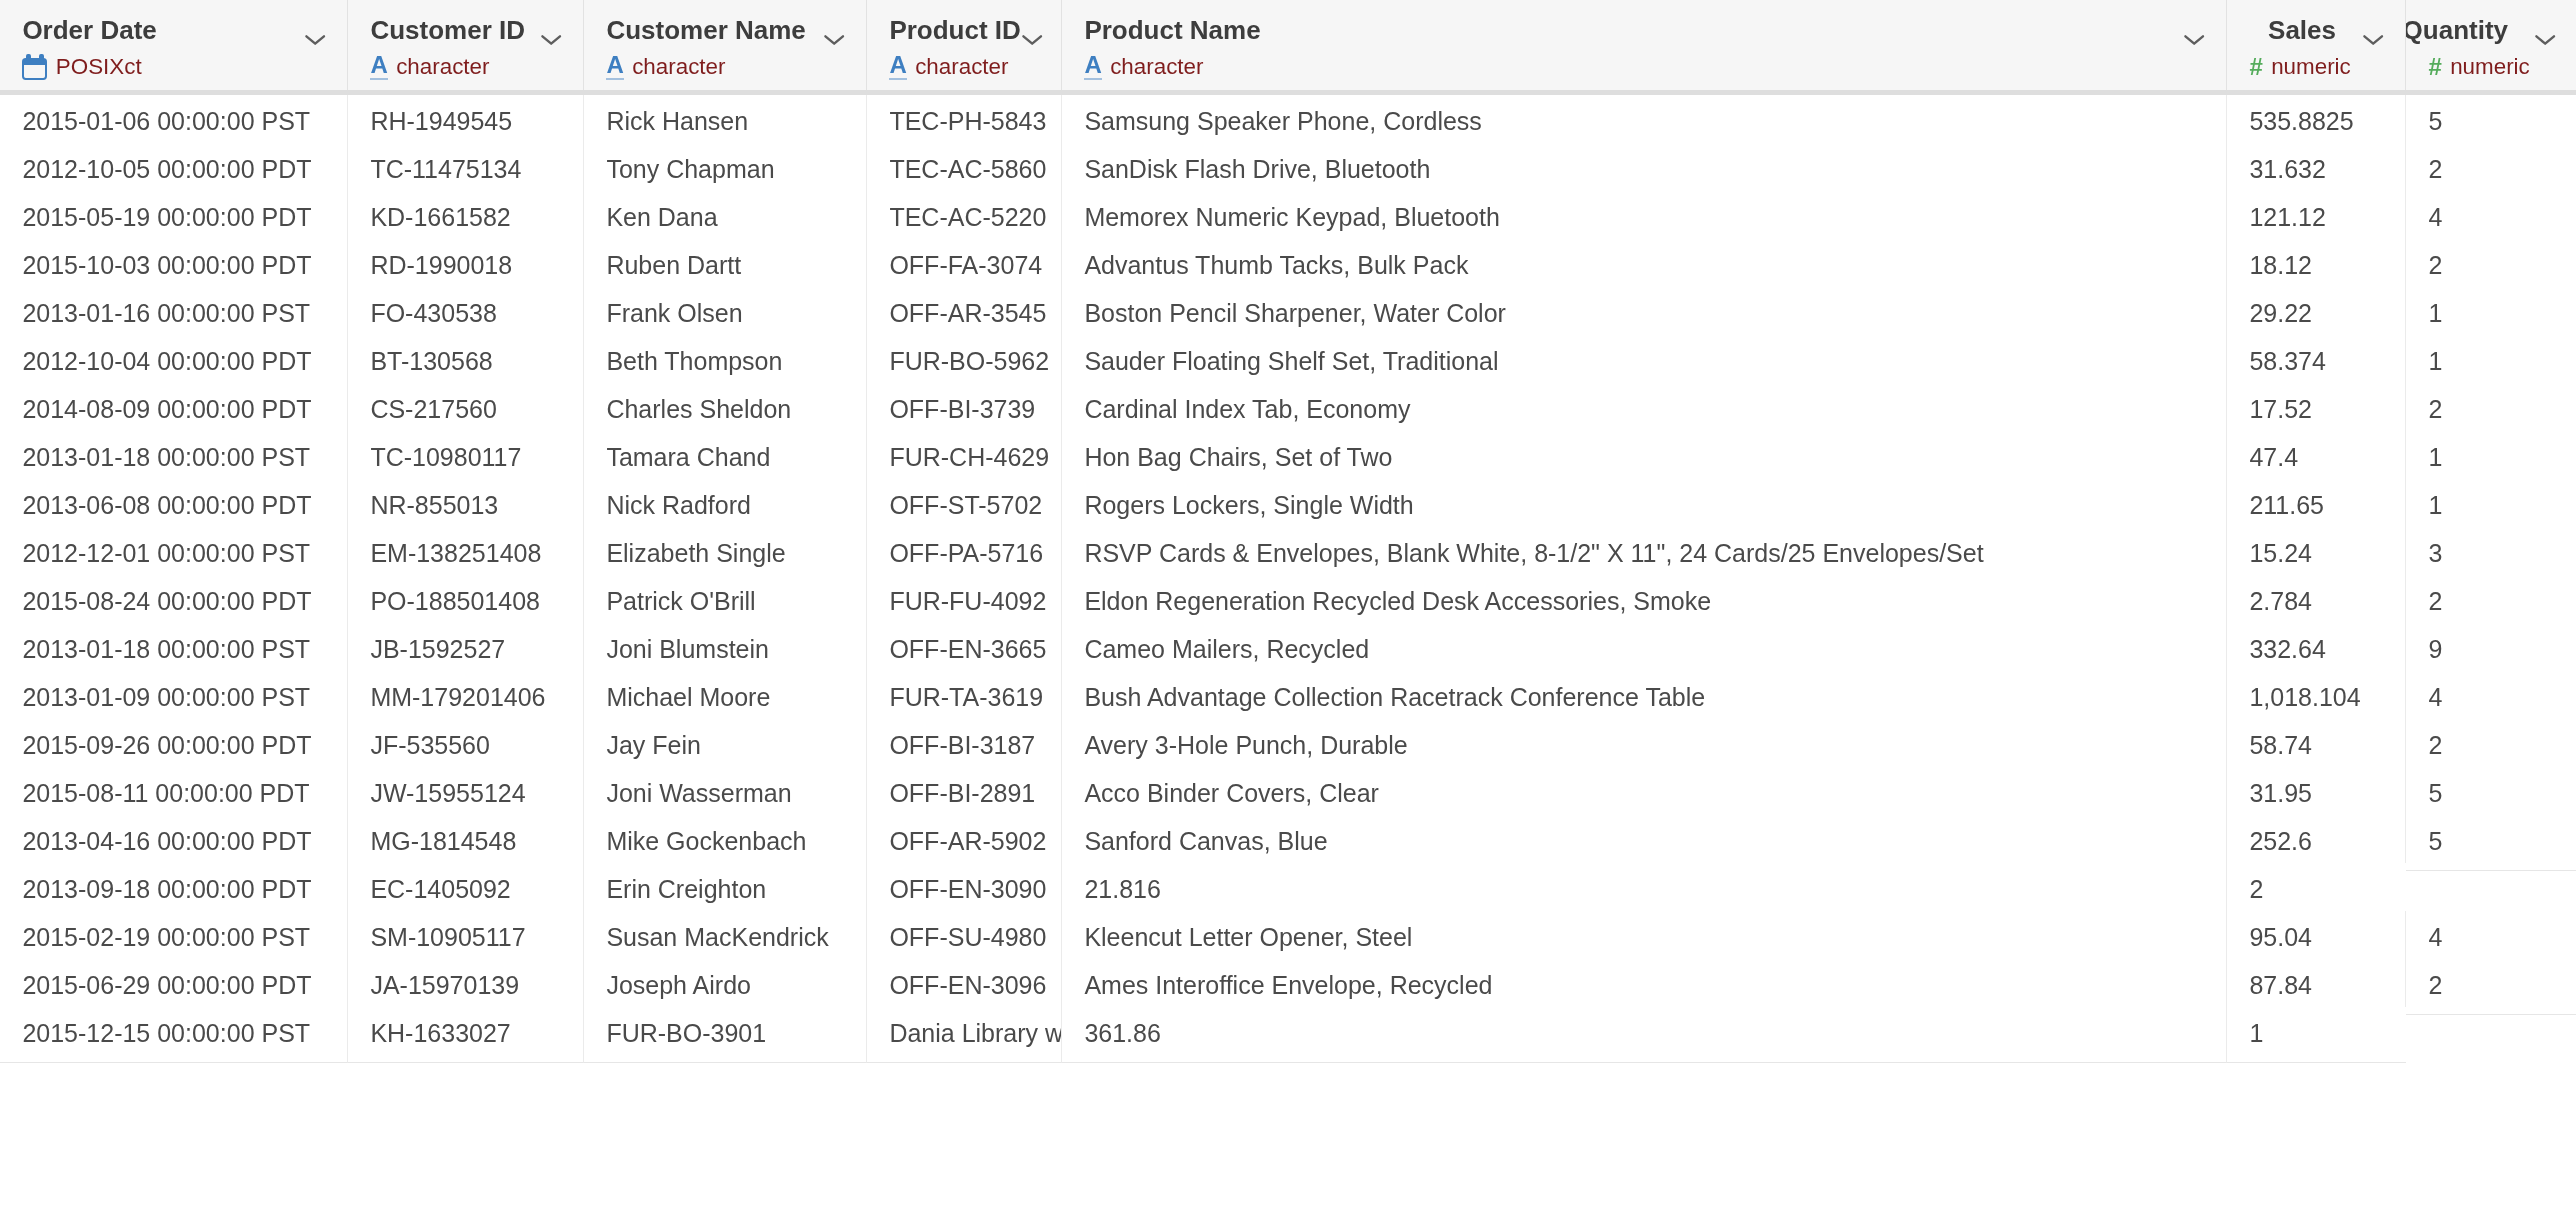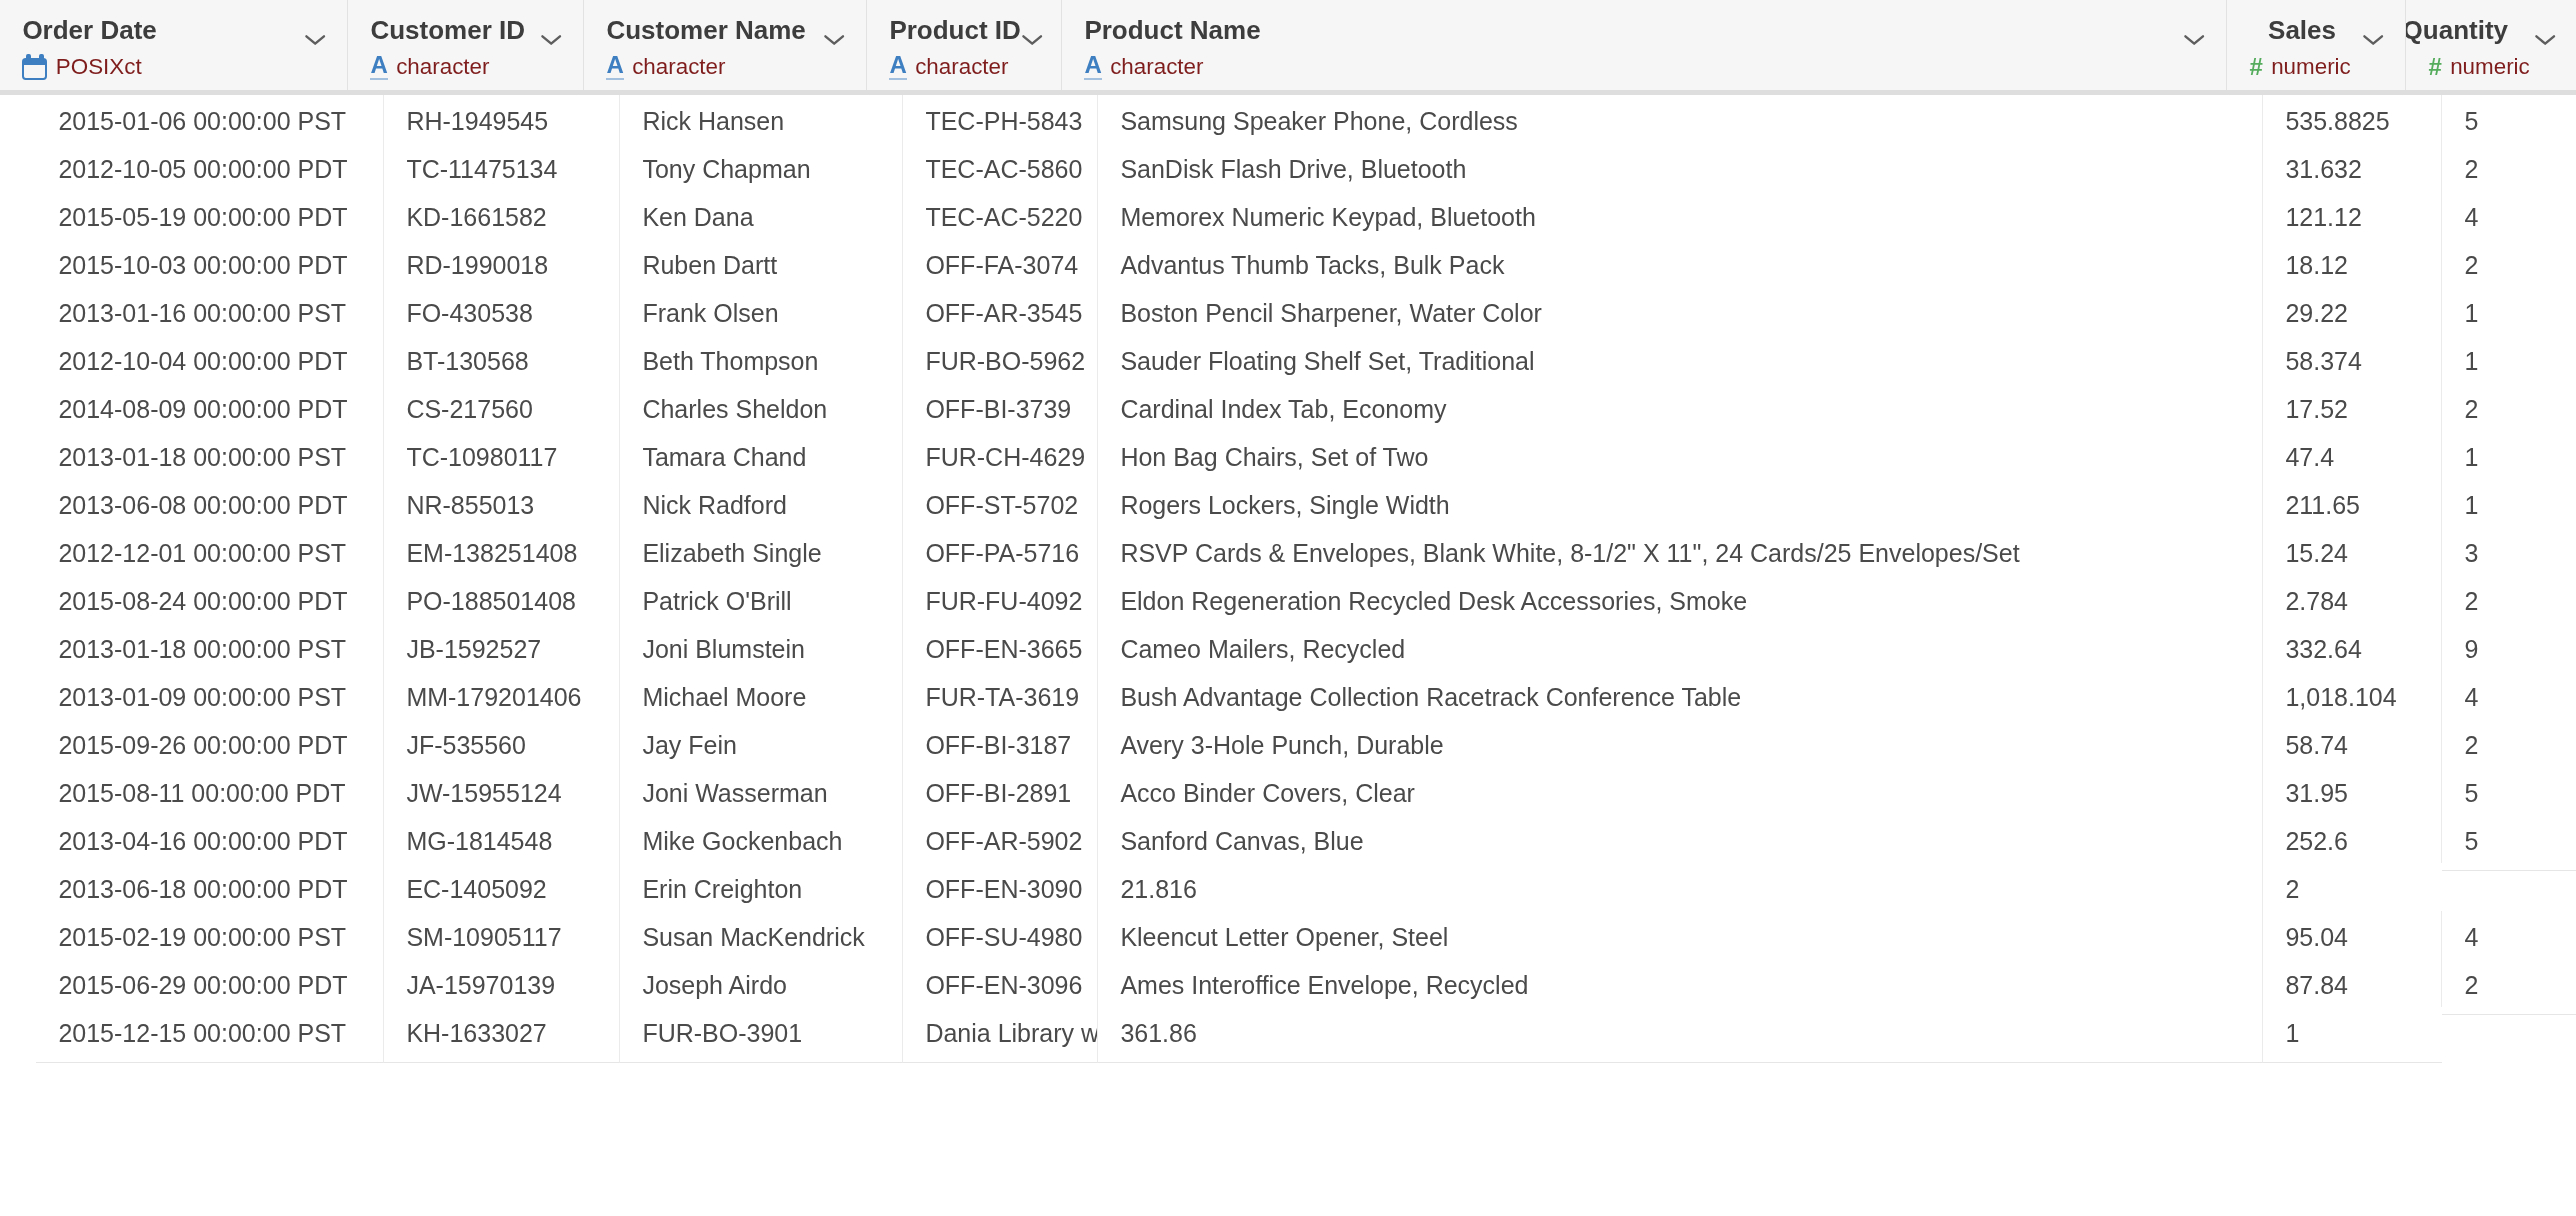--- a/index.html
+++ b/index.html
@@ -37,21 +37,21 @@
   .cal-body{position:absolute;left:0;top:4.7px;width:25px;height:21.5px;box-sizing:border-box;
     border:2.8px solid var(--blue);border-top-width:7.5px;border-radius:3.7px;}
   .cal-ear{position:absolute;top:0;width:4.7px;height:7.5px;background:var(--blue);border-radius:1.9px;}
   .cal-ear.le{left:3.7px;} .cal-ear.re{right:3.7px;}
   
   .char-icon{display:inline-block;font-size:24px;line-height:1;font-weight:700;color:var(--blue);
     border-bottom:2.8px solid rgba(62,127,193,.45);padding-bottom:0.9px;flex:0 0 auto;}
   
   .num-icon{display:inline-block;font-size:24px;line-height:1;font-weight:700;color:var(--green);flex:0 0 auto;}
   
-  .row{height:48px;padding-left:36px;}
+  .row{height:48px;}
   .cell{
     box-sizing:border-box;height:56px;line-height:53px;
     padding:0 20.6px 0 22.4px;
     font-size:25px;color:#4A4A4A;
     border-bottom:1.9px solid var(--hline);
     border-right:1.9px solid var(--vline);
     overflow:hidden;white-space:nowrap;text-overflow:clip;
     background:#fff;
   }
   .cell:last-child{border-right:none;}
@@ -304,21 +304,21 @@
       <div class="row grid7">
         <div class="cell">2013-04-16 00:00:00 PDT</div>
         <div class="cell">MG-1814548</div>
         <div class="cell">Mike Gockenbach</div>
         <div class="cell">OFF-AR-5902</div>
         <div class="cell">Sanford Canvas, Blue</div>
         <div class="cell right">252.6</div>
         <div class="cell right">5</div>
       </div>
       <div class="row grid7">
-        <div class="cell">2013-06-18 00:00:00 PDT</div>
+        <div class="cell">2013-09-18 00:00:00 PDT</div>
         <div class="cell">EC-1405092</div>
         <div class="cell">Erin Creighton</div>
         <div class="cell">OFF-EN-3090</div>
         <div class="cell right">21.816</div>
         <div class="cell right">2</div>
       </div>
       <div class="row grid7">
         <div class="cell">2015-02-19 00:00:00 PST</div>
         <div class="cell">SM-10905117</div>
         <div class="cell">Susan MacKendrick</div>

